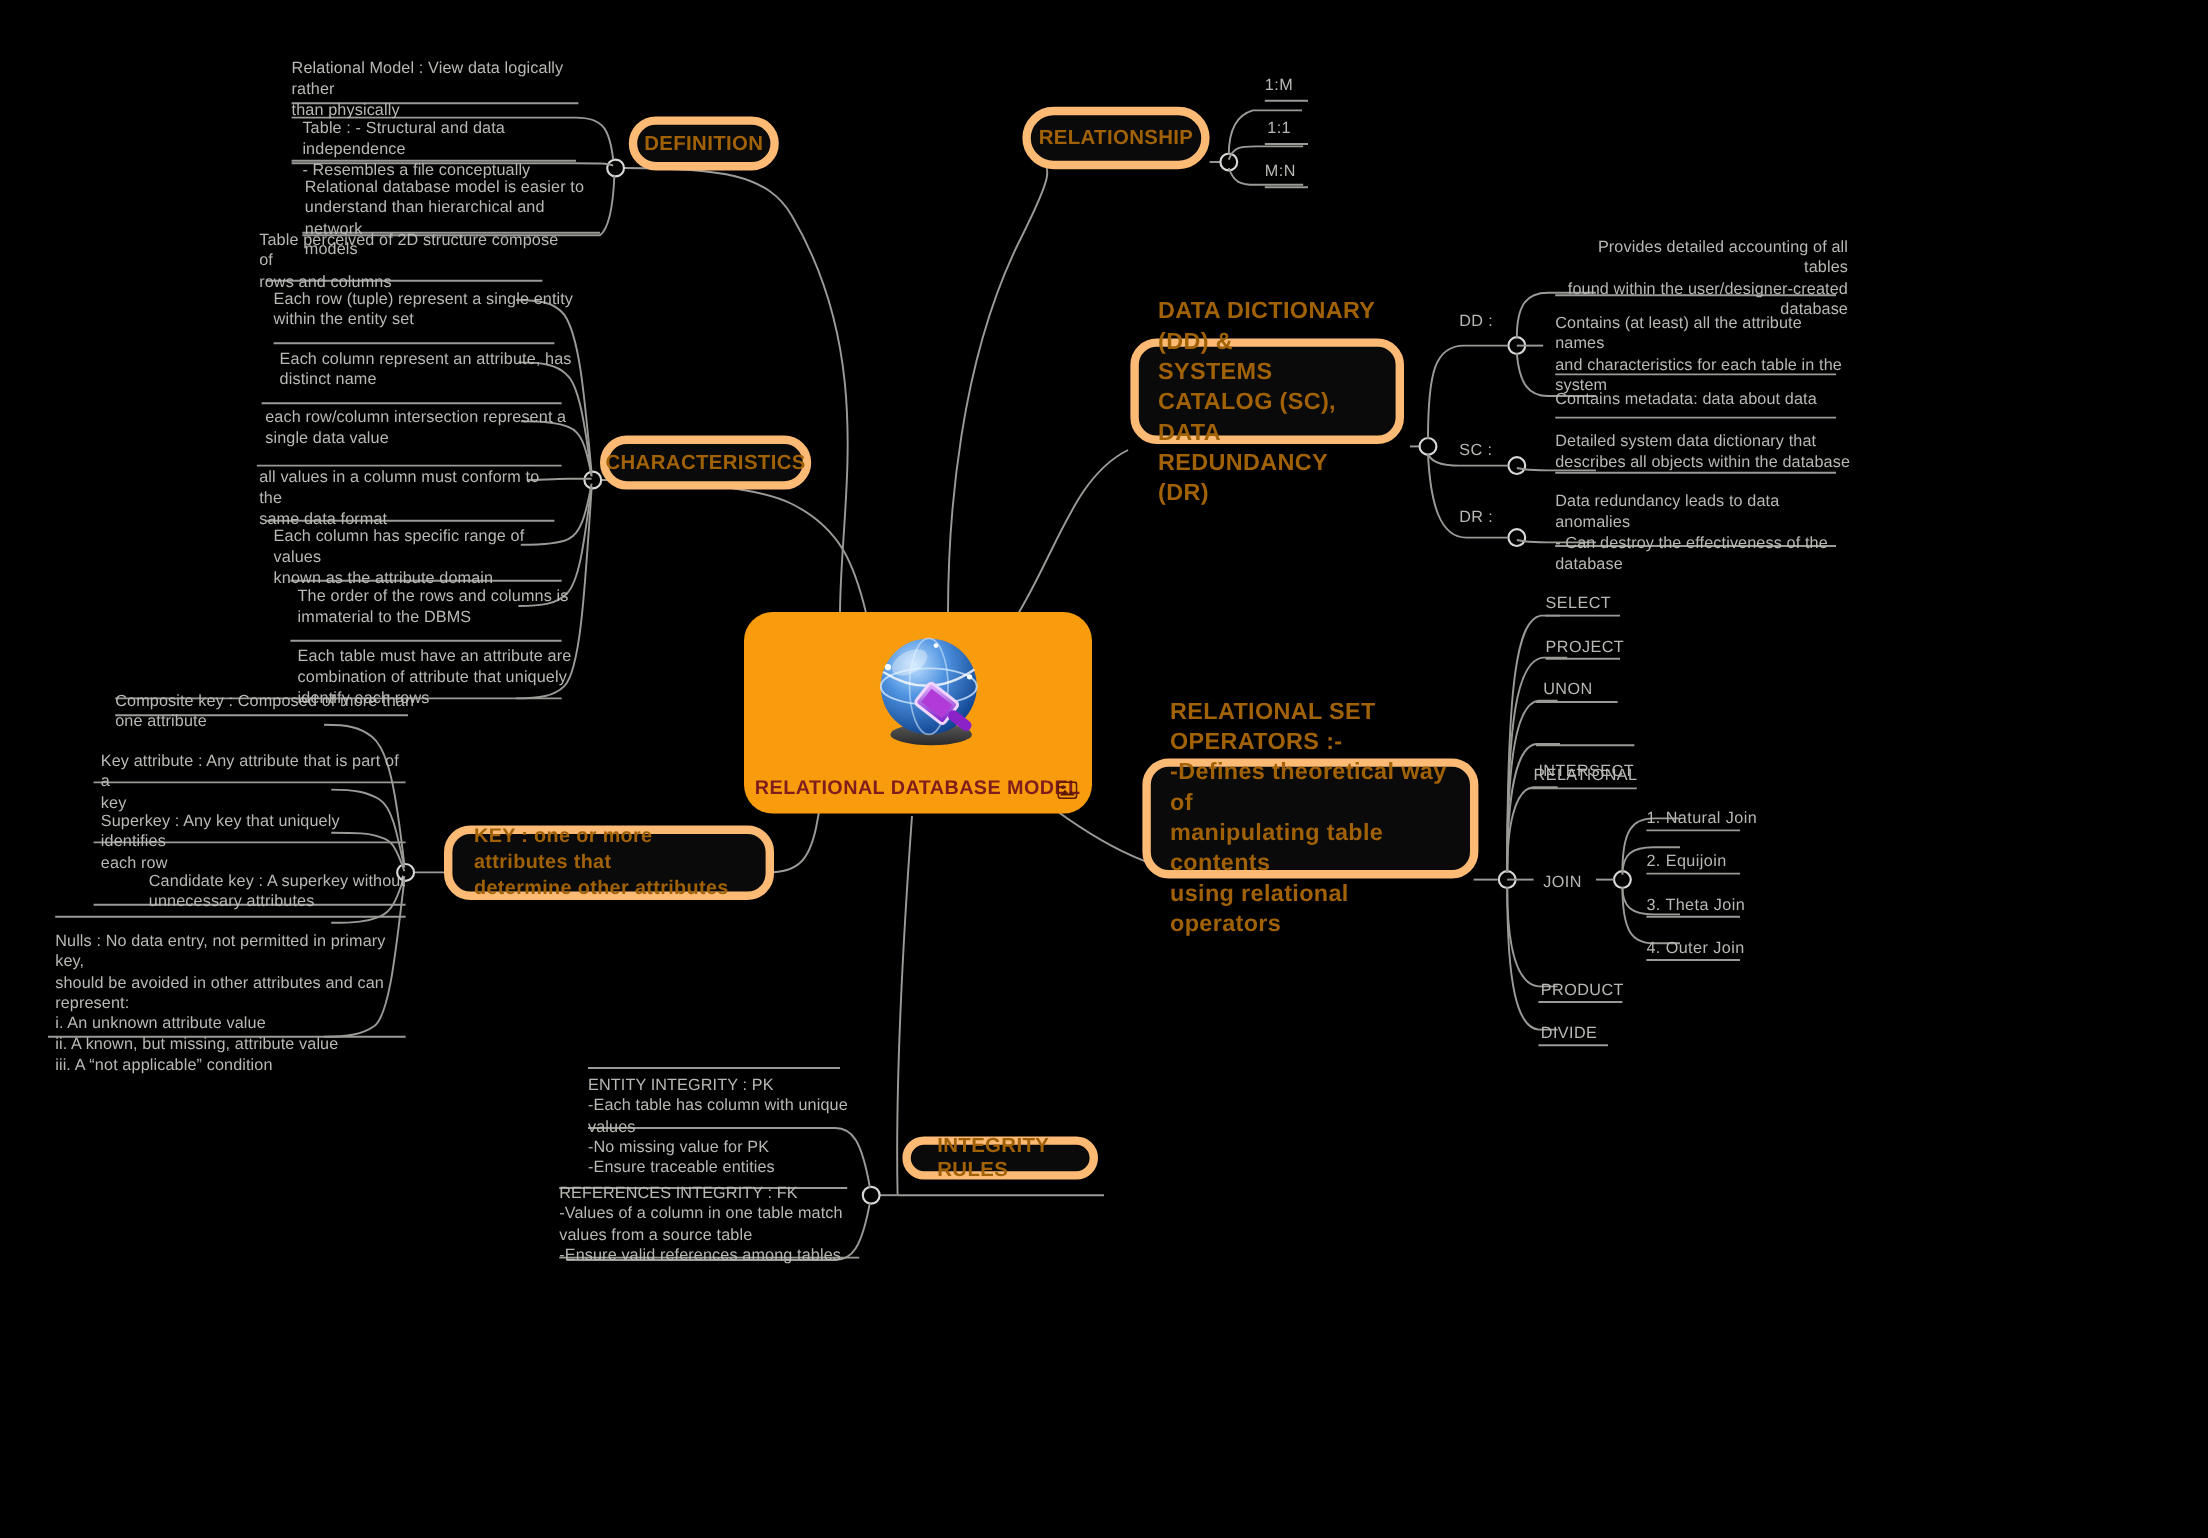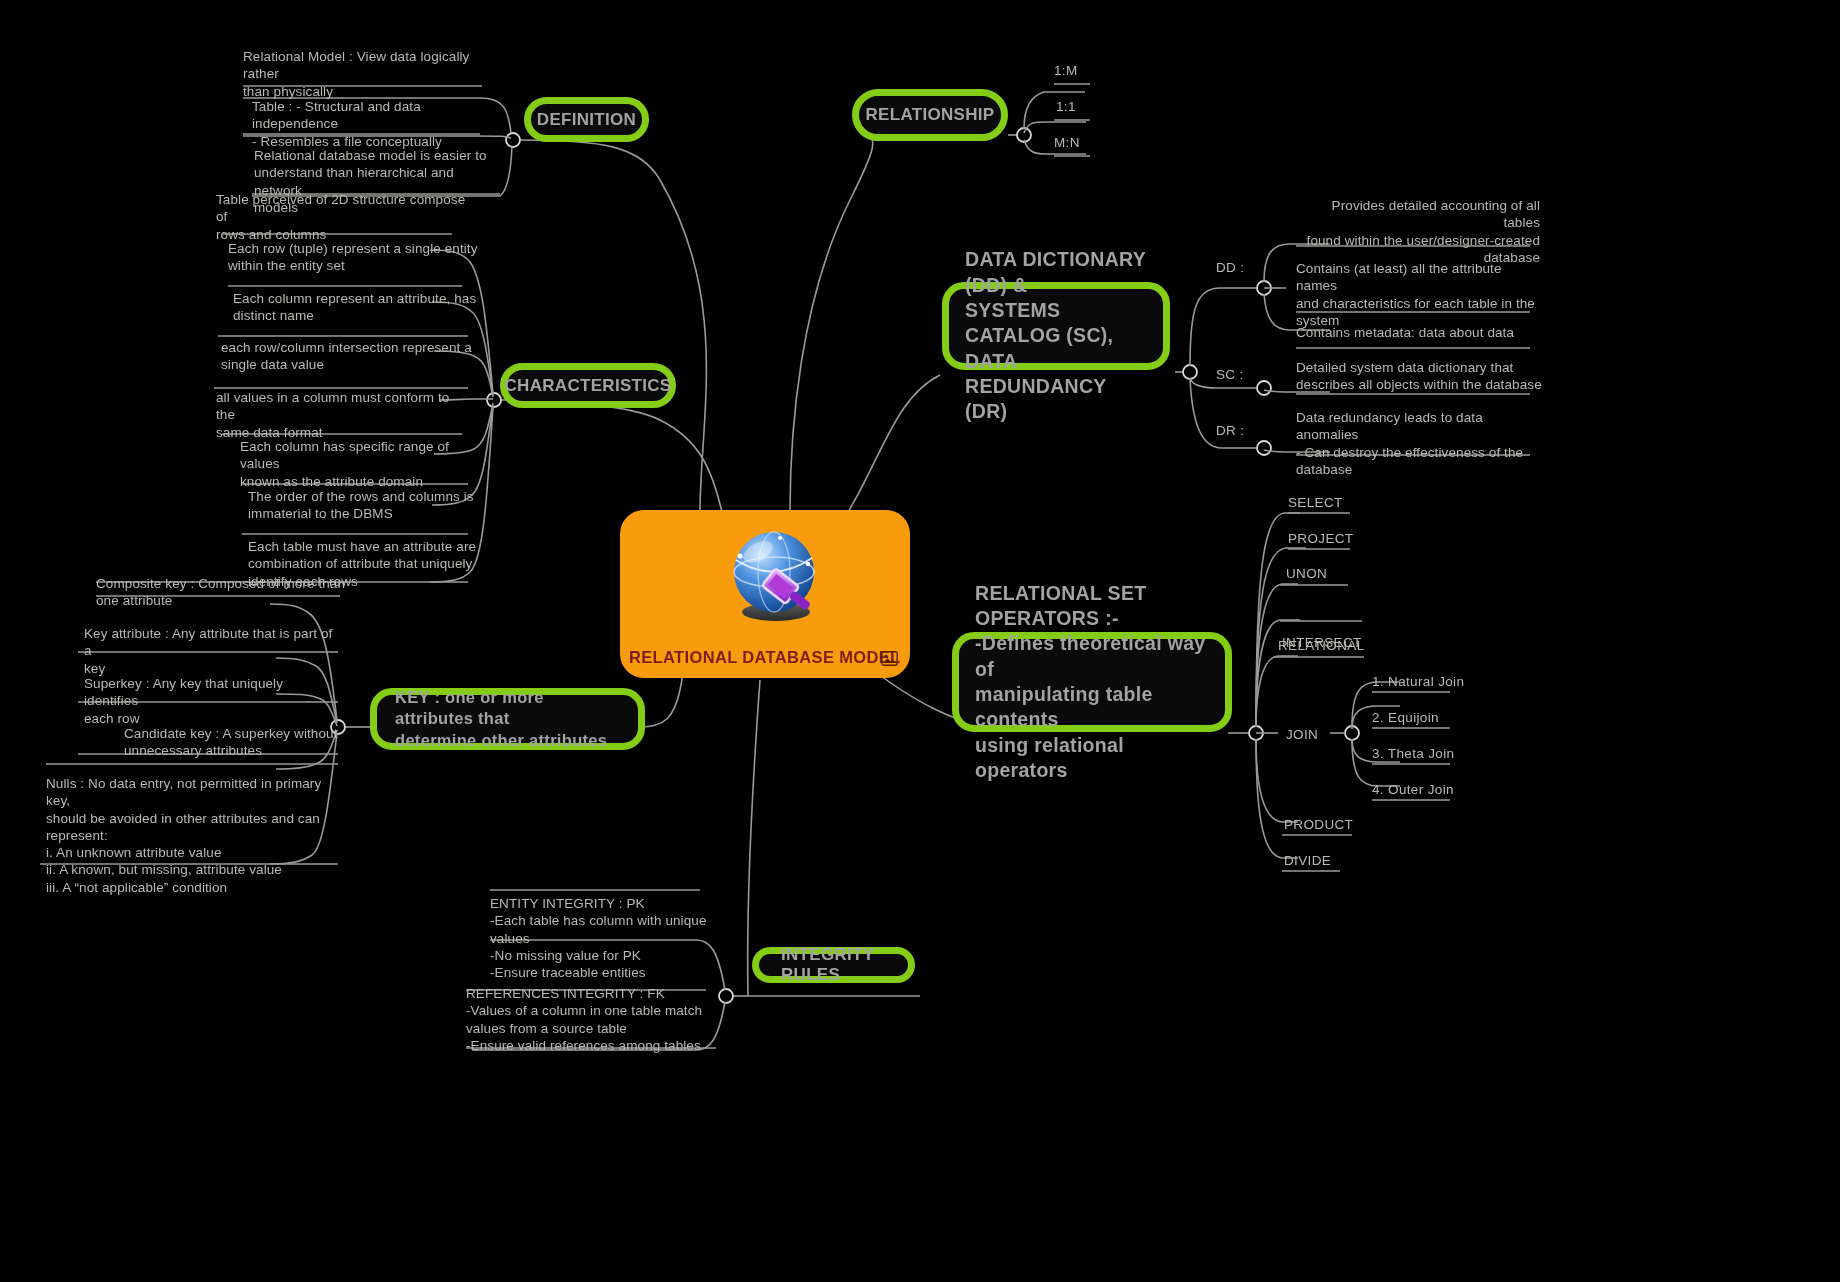--- a/index.html
+++ b/index.html
@@ -48,23 +48,23 @@
   }
   .leaf.cap {
     font-size: 13.5px;
     letter-spacing: 0.35px;
   }
 
   
   .pill {
     position: absolute;
     background: #0a0a0a;
-    border: 7px solid #84cc16;
+    border: 7px solid #fdba74;
     border-radius: 34px;
-    color: #a3a3a3;
+    color: #a16207;
     font-weight: bold;
     display: flex;
     align-items: center;
     box-sizing: border-box;
     padding: 9px 22px;
     letter-spacing: 0.3px;
   }
   .pill.big {
     font-size: 19.5px;
     line-height: 1.3;
@@ -293,21 +293,21 @@
   <div class="leaf" style="left:216px; top:191px; width:260px;">Table perceived of 2D structure compose of
 rows and columns</div>
   <div class="leaf" style="left:228px; top:240px; width:250px;">Each row (tuple) represent a single entity
 within the entity set</div>
   <div class="leaf" style="left:233px; top:290px; width:244px;">Each column represent an attribute, has
 distinct name</div>
   <div class="leaf" style="left:221px; top:339px; width:252px;">each row/column intersection represent a
 single data value</div>
   <div class="leaf" style="left:216px; top:389px; width:256px;">all values in a column must conform to the
 same data format</div>
-  <div class="leaf" style="left:240px; top:438px; width:250px;">Each column has specific range of values
+  <div class="leaf" style="left:228px; top:438px; width:250px;">Each column has specific range of values
 known as the attribute domain</div>
   <div class="leaf" style="left:248px; top:488px; width:240px;">The order of the rows and columns is
 immaterial to the DBMS</div>
   <div class="leaf" style="left:248px; top:538px; width:244px;">Each table must have an attribute are
 combination of attribute that uniquely
 identify each rows</div>
 
   <div class="pill big" style="left:370px; top:688px; width:275px; height:62px; font-size:16.5px; padding:6px 18px;">
     <span style="white-space:pre-line;">KEY :  one or more attributes that
 determine other attributes</span>

